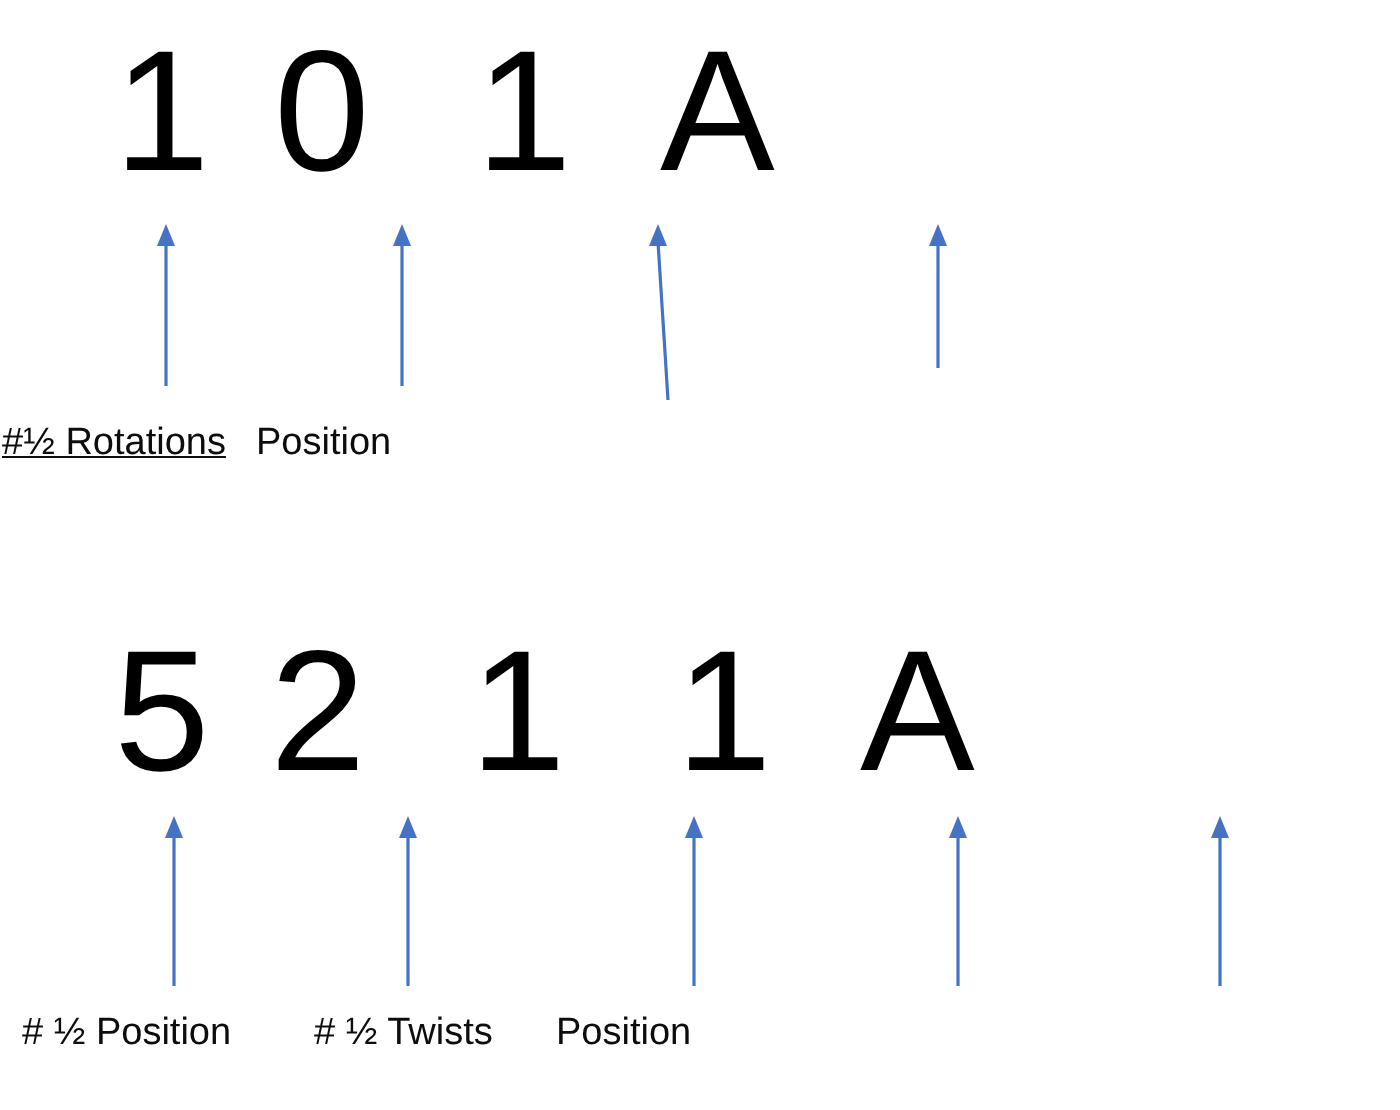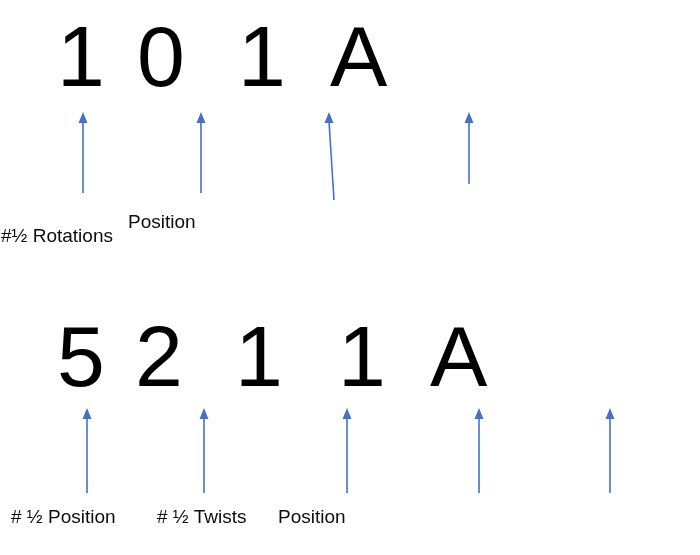--- a/index.html
+++ b/index.html
@@ -88,20 +88,20 @@
       <polygon points="204,408 199.5,419 208.5,419" fill="#4472c4"></polygon>
       <line x1="347" y1="493" x2="347" y2="417" stroke="#4472c4" stroke-width="1.6"></line>
       <polygon points="347,408 342.5,419 351.5,419" fill="#4472c4"></polygon>
       <line x1="479" y1="493" x2="479" y2="417" stroke="#4472c4" stroke-width="1.6"></line>
       <polygon points="479,408 474.5,419 483.5,419" fill="#4472c4"></polygon>
       <line x1="610" y1="493" x2="610" y2="417" stroke="#4472c4" stroke-width="1.6"></line>
       <polygon points="610,408 605.5,419 614.5,419" fill="#4472c4"></polygon>
     </svg>
 
   <div id="labels">
-      <div class="label" style="top: 224px; left: 1px; width: auto; text-align: right;">#½ Rotations</div>
+      <div class="label" style="top: 210px; left: 1px; width: auto; text-align: right; text-decoration: underline;">#½ Rotations</div>
       <div class="label" style="top: 210px; left: 128px; width: auto; text-align: center;">Position</div>
       <div class="label" style="top: 505px; left: 11px; width: auto; text-align: center;"># ½ Position</div>
       <div class="label" style="top: 505px; left: 157px; width: auto; text-align: left;"># ½ Twists</div>
       <div class="label" style="top: 505px; left: 278px; width: auto; text-align: center;">Position</div>
     </div>
 
 </div>
 
 </body></html>

